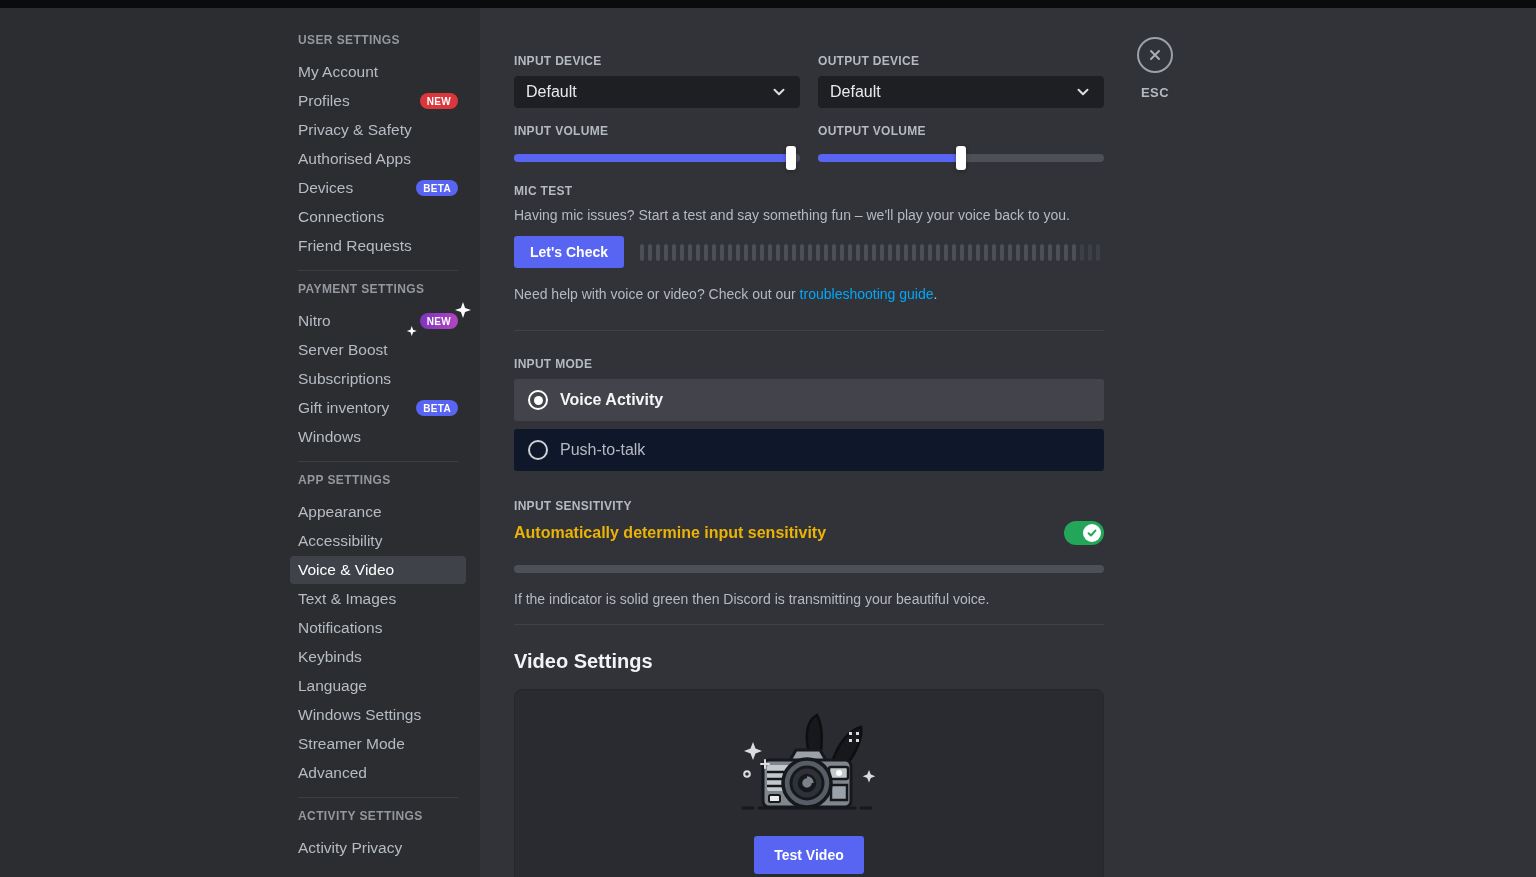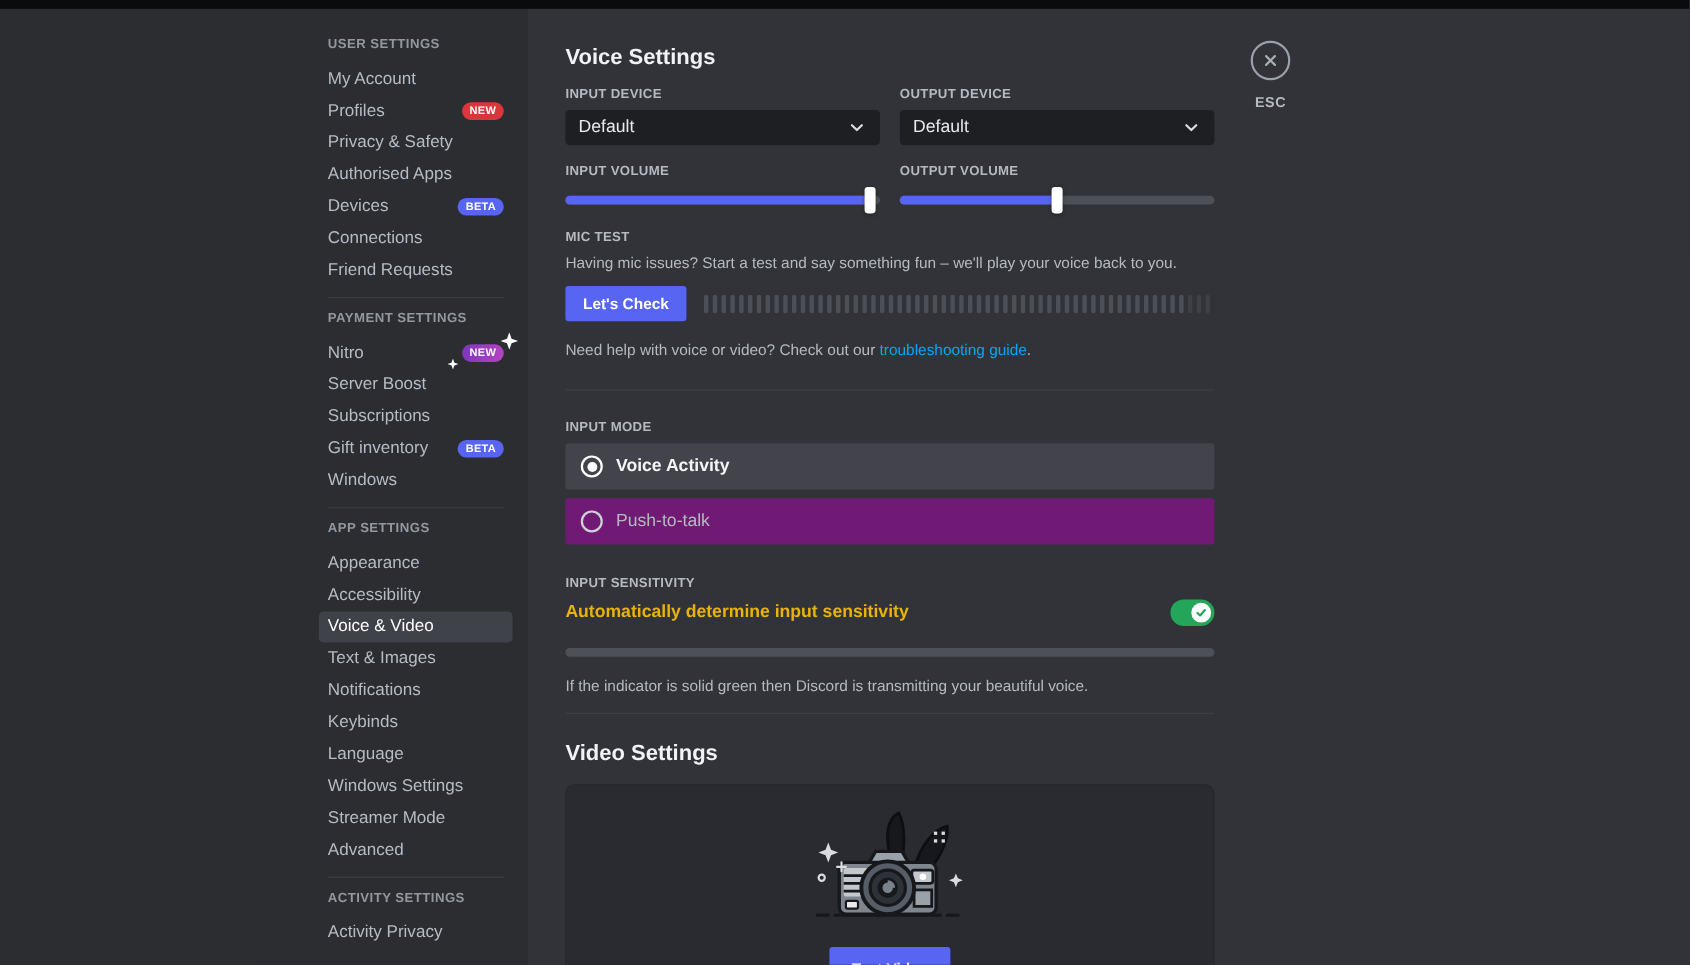--- a/index.html
+++ b/index.html
@@ -80,21 +80,21 @@
   .help { font-size:14px; color:#b5bac1; margin-top:18px; }
   .help .link { color:#00a8fc; cursor:pointer; }
   .divider { height:1px; background:#3f4147; }
   .div1 { margin-top:28px; }
   .mode-label { margin-top:26px; }
   .mode-row {
     display:flex; align-items:center; height:42px; border-radius:3px;
     padding:0 14px; margin-top:8px; cursor:pointer;
   }
   .mode-row.selected { background:#43444b; }
-  .mode-row.unselected { background:#701a75; }
+  .mode-row.unselected { background:#0f172a; }
   .radio {
     width:20px; height:20px; border-radius:50%; border:2px solid #ffffff;
     display:flex; align-items:center; justify-content:center; flex:none;
   }
   .mode-row.unselected .radio { border-color:#cdd1d6; }
   .radio-dot { width:9px; height:9px; border-radius:50%; background:#fff; }
   .mode-row .mode-text { margin-left:12px; font-size:16px; }
   .mode-row.selected .mode-text { color:#f4f5f6; font-weight:bold; }
   .mode-row.unselected .mode-text { color:#b5bac1; }
   .sens-label { margin-top:28px; }
@@ -217,21 +217,20 @@
       <div class="nav-header">ACTIVITY SETTINGS</div>
       <div class="nav-item">
         <span class="nav-label">Activity Privacy</span>
       </div>
     </nav>
 </div>
 
 <div class="main">
   <div class="content">
 
-    <div class="h1">Voice Settings</div>
 
     <div class="grid2 mt14">
       <div>
         <div class="field-label">INPUT DEVICE</div>
         <div class="select">
           <span class="select-value">Default</span>
           <span class="chev">
             <svg width="18" height="18" viewBox="0 0 18 18">
                 <path d="M4.5 6.8 L9 11.2 L13.5 6.8" fill="none" stroke="#dbdee1" stroke-width="2" stroke-linecap="round" stroke-linejoin="round"></path>
               </svg>

